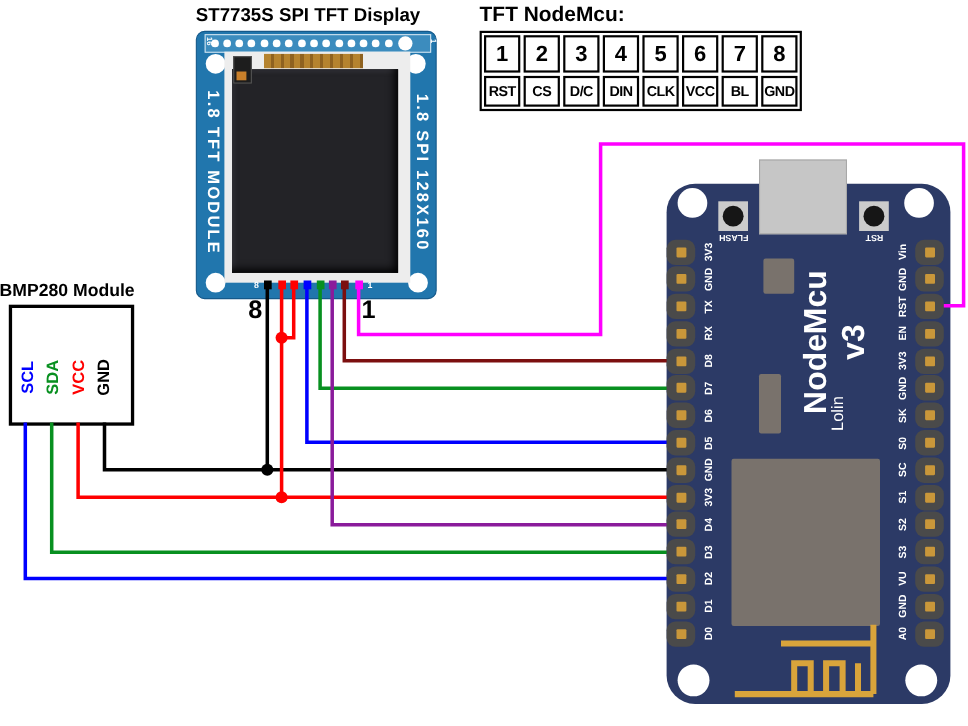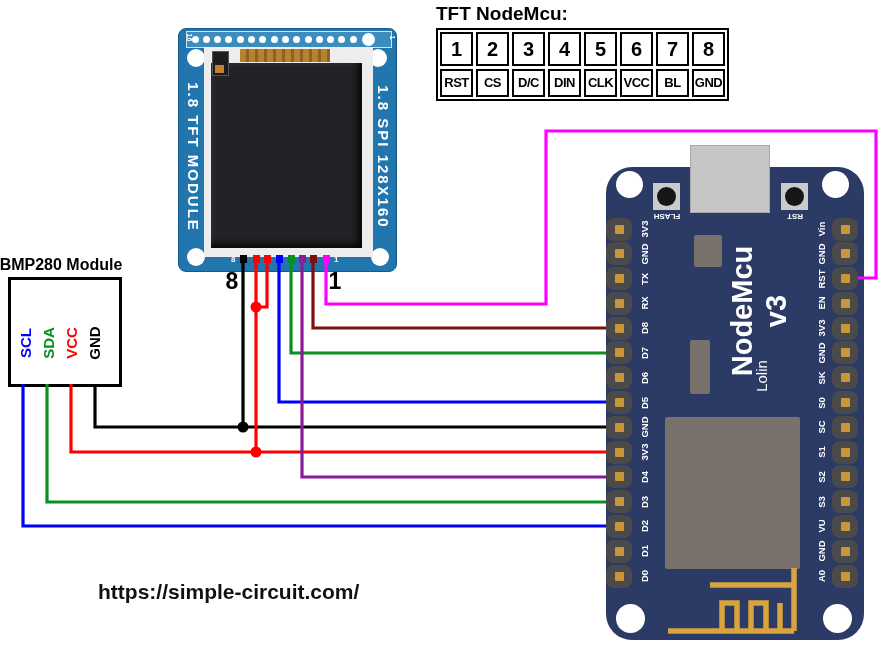--- a/index.html
+++ b/index.html
@@ -56,20 +56,21 @@
   .chip{background:#79726c;border-radius:2px;}
   
   .url-text{left:98px;top:580px;font-size:21px;font-weight:bold;color:#111;}
   #wires{position:absolute;left:0;top:0;pointer-events:none;}
 </style>
 </head>
 <body>
 
 <div id="page">
 
+  <div class="abs tft-title">ST7735S SPI TFT Display</div>
   <div class="abs tft-board"></div>
   <div class="abs tft-header">
       <div class="hdot" style="left: 4.5px;"></div>
       <div class="hdot" style="left: 15.8px;"></div>
       <div class="hdot" style="left: 27.1px;"></div>
       <div class="hdot" style="left: 38.4px;"></div>
       <div class="hdot" style="left: 49.7px;"></div>
       <div class="hdot" style="left: 61px;"></div>
       <div class="hdot" style="left: 72.3px;"></div>
       <div class="hdot" style="left: 83.6px;"></div>
@@ -138,21 +139,20 @@
   <div class="abs btn-label" style="left:775px;top:212px;">RST</div>
   <div class="abs chip" style="left:694px;top:235px;width:28px;height:32px;"></div>
   <div class="abs chip" style="left:690px;top:340px;width:20px;height:54px;"></div>
   <div class="abs chip" style="left:665px;top:417px;width:135px;height:152px;"></div>
   <div class="abs mcu-name">NodeMcu v3</div>
   <div class="abs mcu-sub">Lolin</div>
   <svg class="abs" style="left:655px;top:560px;" width="160" height="80">
     <path d="M 13 71 H 139 M 139 71 V 8 M 55 25 H 139 M 67 69 V 43 H 82 V 69 M 96 69 V 43 H 111 V 69 M 125 69 V 43" fill="none" stroke-width="5.5" stroke="#d9a43b"></path>
   </svg>
 
-  <div class="abs url-text">https://simple-circuit.com/</div>
 
   <svg id="wires" width="880" height="660">
       <polyline points="95,384 95,427 613,427" fill="none" stroke="#000000" stroke-width="3.2"></polyline>
       <polyline points="243,260 243,427" fill="none" stroke="#000000" stroke-width="3.2"></polyline>
       <polyline points="71,384 71,452 613,452" fill="none" stroke="#ff0000" stroke-width="3.2"></polyline>
       <polyline points="256,260 256,452" fill="none" stroke="#ff0000" stroke-width="3.2"></polyline>
       <polyline points="267,260 267,307 256,307" fill="none" stroke="#ff0000" stroke-width="3.2"></polyline>
       <polyline points="279,260 279,402 613,402" fill="none" stroke="#0000ff" stroke-width="3.2"></polyline>
       <polyline points="291,260 291,353 613,353" fill="none" stroke="#089020" stroke-width="3.2"></polyline>
       <polyline points="302,260 302,477 613,477" fill="none" stroke="#8a1b9b" stroke-width="3.2"></polyline>

